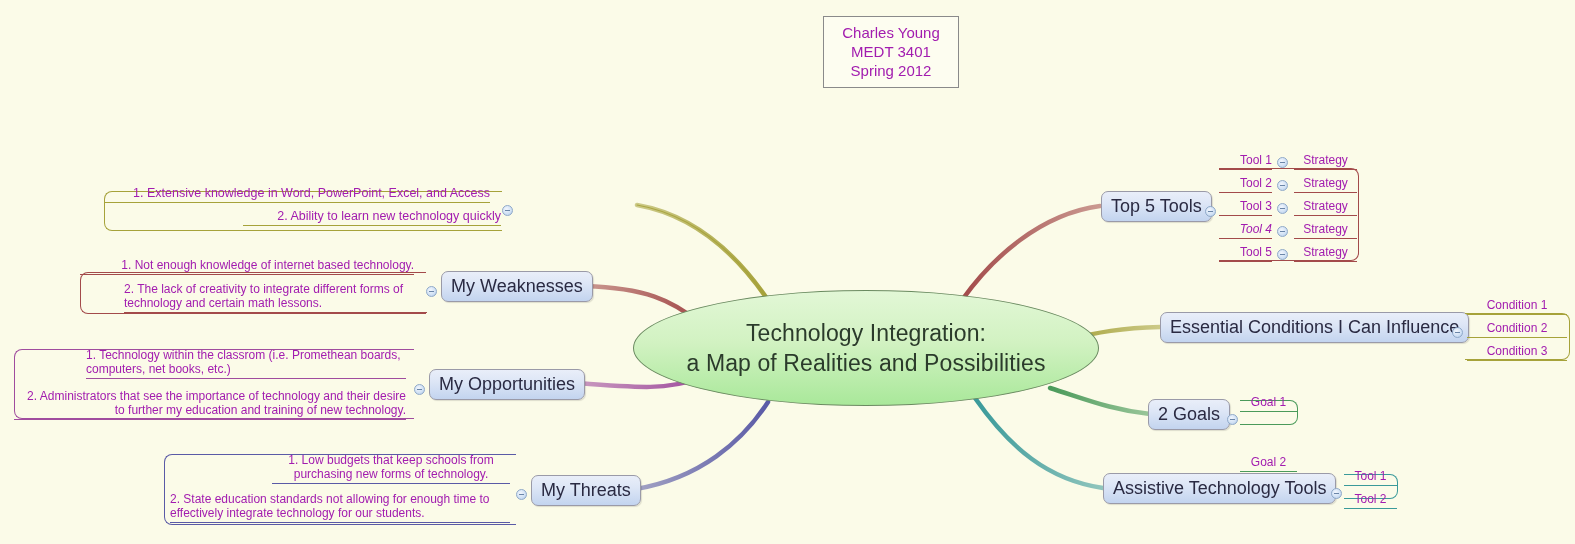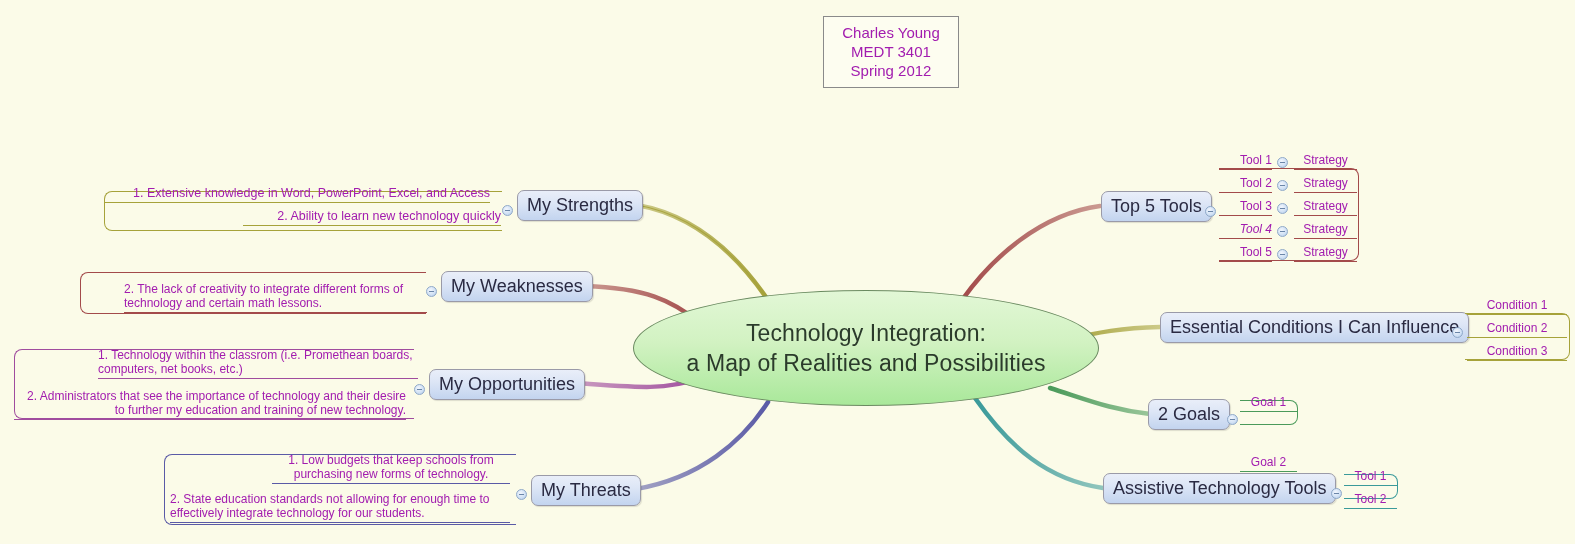--- a/index.html
+++ b/index.html
@@ -211,51 +211,52 @@
     <div>Spring 2012</div>
   </div>
 
   <div class="central">
     <div class="central-text">
       <span>Technology Integration:</span><br>
       <span>a Map of Realities and Possibilities</span>
     </div>
   </div>
 
-  <div class="node" style="left:517px; top:190px;">
-    <span>My Strengths</span>
-  </div>
   <div class="bubble" style="left:502px; top:205px;"></div>
 
   <div class="bracket right-open" style="left:104px; top:191px; width:398px; height:40px; border-color:#a6a23a;"></div>
   <div class="leaf leaf-r sz13" style="left:104px; top:186px; width:386px;">
     <span>1. Extensive knowledge in Word, PowerPoint, Excel, and Access</span>
     <span class="ul" style="background:#a6a23a;"></span>
   </div>
   <div class="leaf leaf-r sz13" style="left:243px; top:209px; width:258px;">
     <span>2. Ability to learn new technology quickly</span>
     <span class="ul" style="background:#a6a23a;"></span>
   </div>
 
   <div class="node" style="left:441px; top:271px;">
     <span>My Weaknesses</span>
   </div>
   <div class="bubble" style="left:426px; top:286px;"></div>
   <div class="bracket right-open" style="left:80px; top:272px; width:346px; height:42px; border-color:#a34a4a;"></div>
+  <div class="leaf leaf-r sz12" style="left:80px; top:258px; width:334px;">
+    <span>1. Not enough knowledge of internet based technology.</span>
+    <span class="ul" style="background:#a34a4a;"></span>
+  </div>
   <div class="leaf multiline leaf-l sz12" style="left:124px; top:282px; width:303px;">
     <span>2. The lack of creativity to integrate different forms of technology and certain math lessons.</span>
     <span class="ul" style="background:#a34a4a;"></span>
   </div>
 
   <div class="node" style="left:429px; top:369px;">
     <span>My Opportunities</span>
   </div>
   <div class="bubble" style="left:414px; top:384px;"></div>
   <div class="bracket right-open" style="left:14px; top:349px; width:400px; height:70px; border-color:#a04c9e;"></div>
-  <div class="leaf multiline leaf-l sz12" style="left:86px; top:348px; width:320px;margin-left:12px;">
+  <div class="leaf multiline leaf-l sz12" style="left:86px; top:348px; width:320px;">
     <span>1. Technology within the classrom (i.e. Promethean boards, computers, net books, etc.)</span>
     <span class="ul" style="background:#a04c9e;"></span>
   </div>
   <div class="leaf multiline leaf-l sz12" style="left:14px; top:389px; width:392px;text-align:right;">
     <span>2. Administrators that see the importance of technology and their desire to further my education and training of new technology.</span>
     <span class="ul" style="background:#a04c9e;"></span>
   </div>
 
   <div class="node" style="left:531px; top:475px;">
     <span>My Threats</span>

